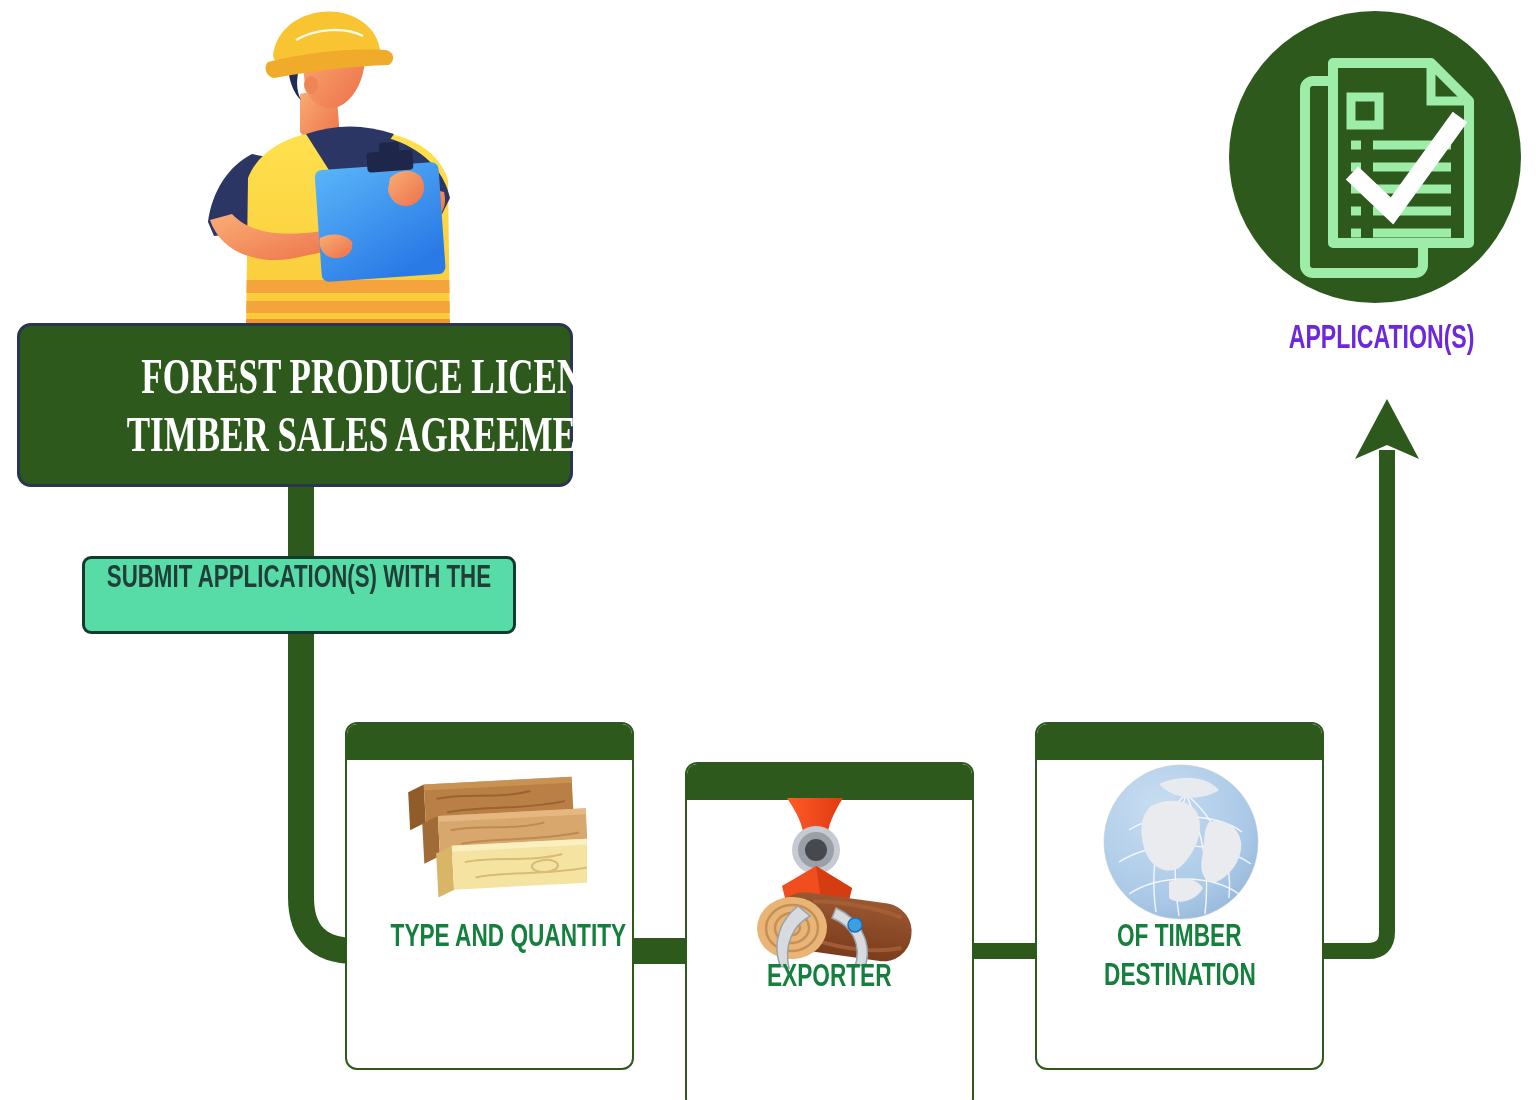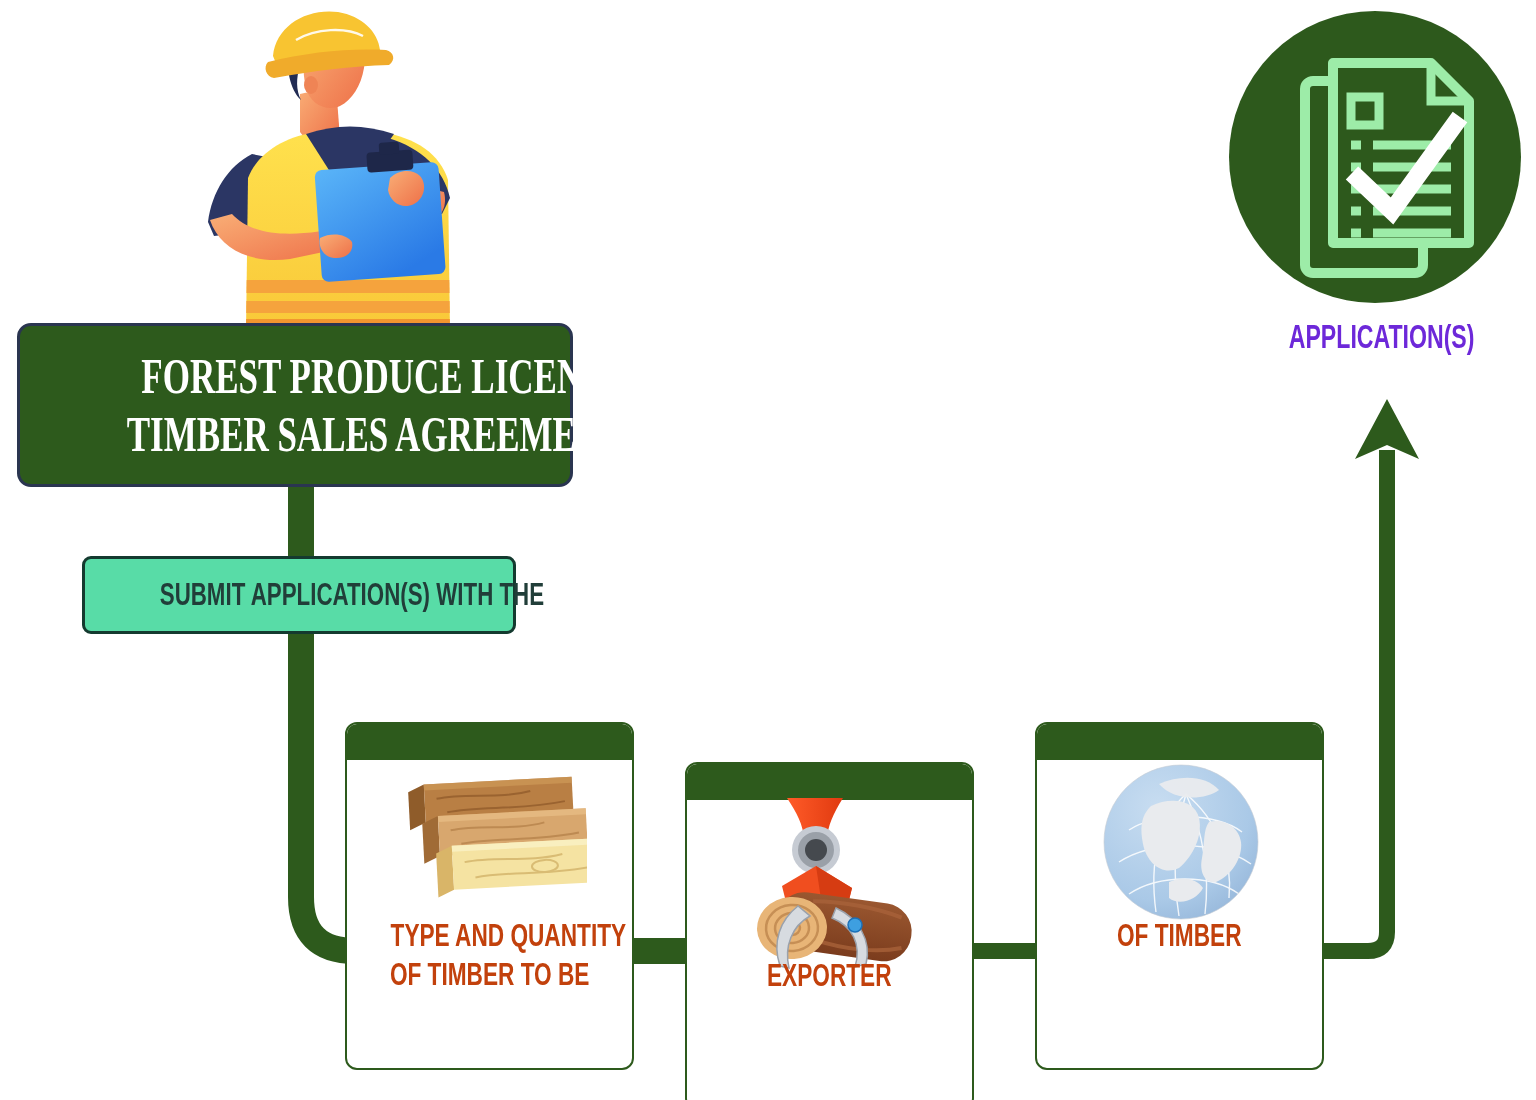--- a/index.html
+++ b/index.html
@@ -25,38 +25,38 @@
     position:absolute; left:17px; top:323px; width:556px; height:164px;
     background:#2d5a1c; border:3px solid #2a3550; border-radius:14px;
     z-index:3; display:flex; flex-direction:column; justify-content:center;
     color:#ffffff; font-weight:700; font-size:50px; line-height:58px;font-family:Liberation Serif, serif;
   }
 
   
   #submit-box {
     position:absolute; left:82px; top:556px; width:434px; height:78px;
     background:#58dca7; border:3px solid #143a2f; border-radius:9px;
-    z-index:3; display:flex; flex-direction:column; justify-content:center;
+    z-index:3; display:flex; flex-direction:row; justify-content:center;
     color:#213e39; font-weight:700; font-size:31px; line-height:36px;
   }
   #submit-box .cond { transform:scaleX(0.72); }
 
   
   .card {
     position:absolute; top:722px; width:289px; height:348px;
     background:#ffffff; border:2px solid #2d5a1c; border-radius:12px;
     z-index:3; overflow:hidden;
   }
   .card-header {
     position:absolute; left:0; top:0; width:100%; height:36px;
     background:#2d5a1c; border-radius:9px 9px 0 0;
   }
   .card-label {
     position:absolute; left:0; top:192px; width:100%;
-    color:#c2410c; font-weight:700; font-size:31px; line-height:39px;
+    color:#15803d; font-weight:700; font-size:31px; line-height:39px;
   }
   .card-label .cond { transform:scaleX(0.73); }
   #card-timber { left:345px; }
   #card-exporter { left:685px;margin-top:40px; }
   #card-destination { left:1035px; }
   .card-icon { position:absolute; }
   #timber-planks-icon { left:48px; top:52px; width:192px; height:122px; }
   #log-grabber-icon { left:53px; top:34px; width:182px; height:172px; }
   #globe-icon { left:64px; top:38px; width:160px; height:160px; }
 
@@ -157,21 +157,20 @@
       <g transform="rotate(-3 110 92)">
         <polygon points="42,74 58,67 58,111 42,118" fill="#d9b568"></polygon>
         <rect x="58" y="67" width="152" height="44" fill="#f5e3a2"></rect>
         <rect x="58" y="67" width="152" height="6" fill="#faf0c2" opacity="0.9"></rect>
         <path d="M70,84 C100,79 134,88 168,81 M80,100 C112,95 152,102 198,95" stroke="#d9bc74" stroke-width="2" fill="none"></path>
         <ellipse cx="150" cy="92" rx="13" ry="6" stroke="#d9bc74" stroke-width="2" fill="none"></ellipse>
       </g>
     </svg>
     <div class="card-label">
       <div class="line"><span class="cond">TYPE AND QUANTITY</span></div>
-      <div class="line"><span class="cond">OF TIMBER TO BE</span></div>
     </div>
   </div>
 
   <div class="card" id="card-exporter">
     <div class="card-header"></div>
     <svg class="card-icon" id="log-grabber-icon" viewBox="0 0 182 172">
       <defs>
         <linearGradient id="g-claw" x1="0" y1="0" x2="1" y2="0">
           <stop offset="0" stop-color="#ff5b28"></stop>
             <stop offset="1" stop-color="#e03a10"></stop>
@@ -229,20 +228,21 @@
       <g fill="#e9ebee">
         <path d="M58,22 C80,12 106,14 118,28 C104,38 74,40 58,22 Z" opacity="0.95"></path>
         <path d="M50,44 C70,34 94,38 98,56 C102,74 92,94 78,106 C62,114 46,102 42,82 C38,62 42,52 50,44 Z"></path>
         <path d="M108,60 C124,56 138,66 140,80 C142,96 130,114 115,120 C104,122 98,110 101,96 C104,80 102,68 108,60 Z"></path>
         <path d="M68,120 C80,114 96,116 102,126 C96,138 78,144 68,136 Z"></path>
       </g>
       <circle cx="80" cy="80" r="77" fill="none" stroke="#c4ccd4" stroke-width="1" opacity="0.6"></circle>
     </svg>
     <div class="card-label">
       <div class="line"><span class="cond">OF TIMBER</span></div>
+      <div class="line"><span class="cond">DESTINATION</span></div>
     </div>
   </div>
 
   <div id="approved-circle">
     <svg viewBox="0 0 292 292" width="292" height="292">
       <rect x="76" y="70" width="118" height="192" rx="8" fill="none" stroke="#9deca8" stroke-width="10"></rect>
       <path d="M104,52 H202 L240,90 V232 H104 Z" fill="#2d591c" stroke="#9deca8" stroke-width="10" stroke-linejoin="round"></path>
       <path d="M202,56 V90 H236" fill="none" stroke="#9deca8" stroke-width="9"></path>
       <rect x="122" y="86" width="28" height="28" fill="none" stroke="#9deca8" stroke-width="9"></rect>
       <g stroke="#9deca8" stroke-width="9">

